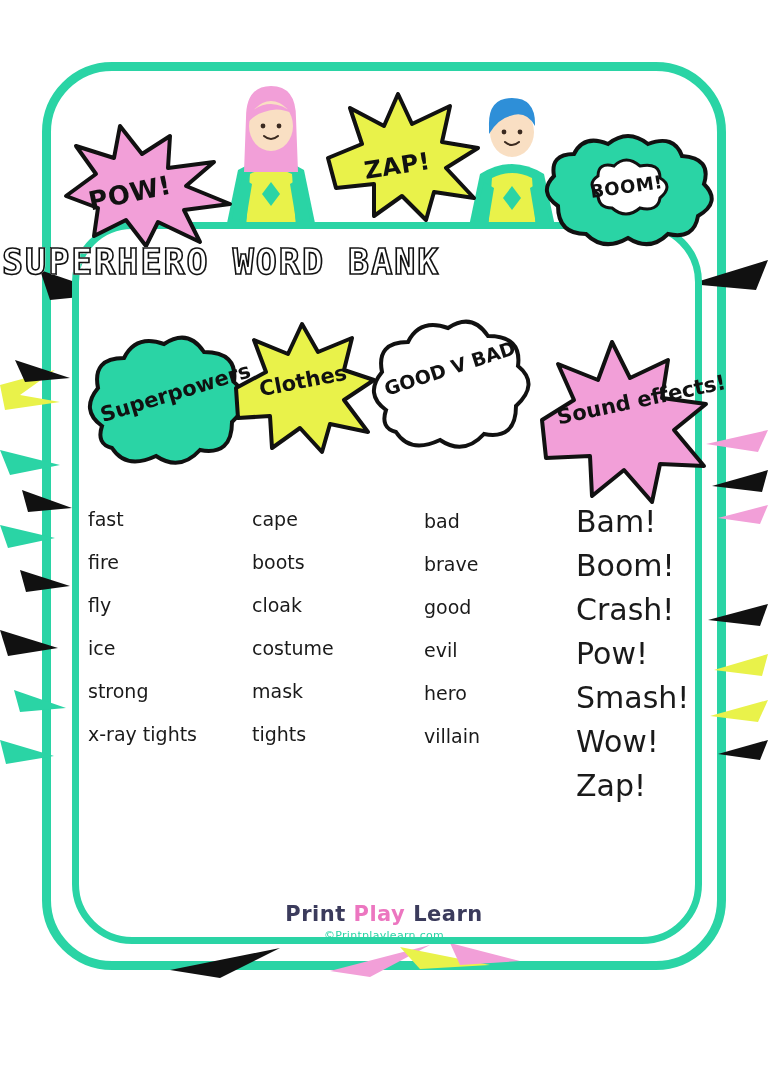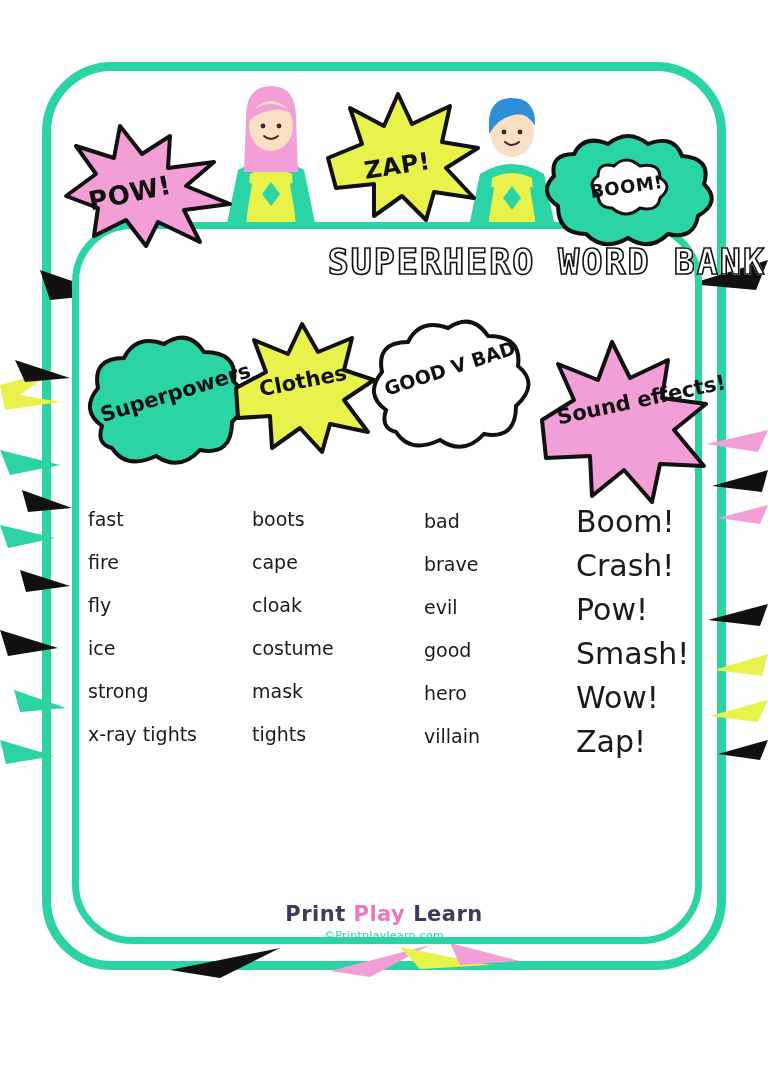--- a/index.html
+++ b/index.html
@@ -75,21 +75,21 @@
 
   
   .char { position: absolute; z-index: 4; }
 
   
   .title {
     position: absolute;
     left: 0;
     top: 242px;
     width: 768px;
-    text-align: right;
+    text-align: left;
     z-index: 8;
     font-family: "DejaVu Sans Mono", monospace;
     font-weight: bold;
     font-size: 35px;
     letter-spacing: 2px;
     color: #1a1a1a;
     -webkit-text-stroke: 0px;
     text-shadow:
       1px 0 0 #fff, -1px 0 0 #fff, 0 1px 0 #fff, 0 -1px 0 #fff;
   }
@@ -306,38 +306,39 @@
   <div class="col" style="left:88px;top:498px;width:175px;">
     <div class="word">fast</div>
     <div class="word">fire</div>
     <div class="word">fly</div>
     <div class="word">ice</div>
     <div class="word">strong</div>
     <div class="word">x-ray tights</div>
   </div>
 
   <div class="col" style="left:252px;top:498px;width:160px;">
+    <div class="word">cape</div>
     <div class="word">boots</div>
-    <div class="word">cape</div>
     <div class="word">cloak</div>
     <div class="word">costume</div>
     <div class="word">mask</div>
     <div class="word">tights</div>
   </div>
 
   <div class="col" style="left:424px;top:500px;width:150px;">
     <div class="word">bad</div>
     <div class="word">brave</div>
+    <div class="word">good</div>
     <div class="word">evil</div>
-    <div class="word">good</div>
     <div class="word">hero</div>
     <div class="word">villain</div>
   </div>
 
   <div class="col sfx" style="left:576px;top:500px;width:140px;">
+    <div class="word">Bam!</div>
     <div class="word">Boom!</div>
     <div class="word">Crash!</div>
     <div class="word">Pow!</div>
     <div class="word">Smash!</div>
     <div class="word">Wow!</div>
     <div class="word">Zap!</div>
   </div>
 
   <div class="footer">
     <div class="brand">

